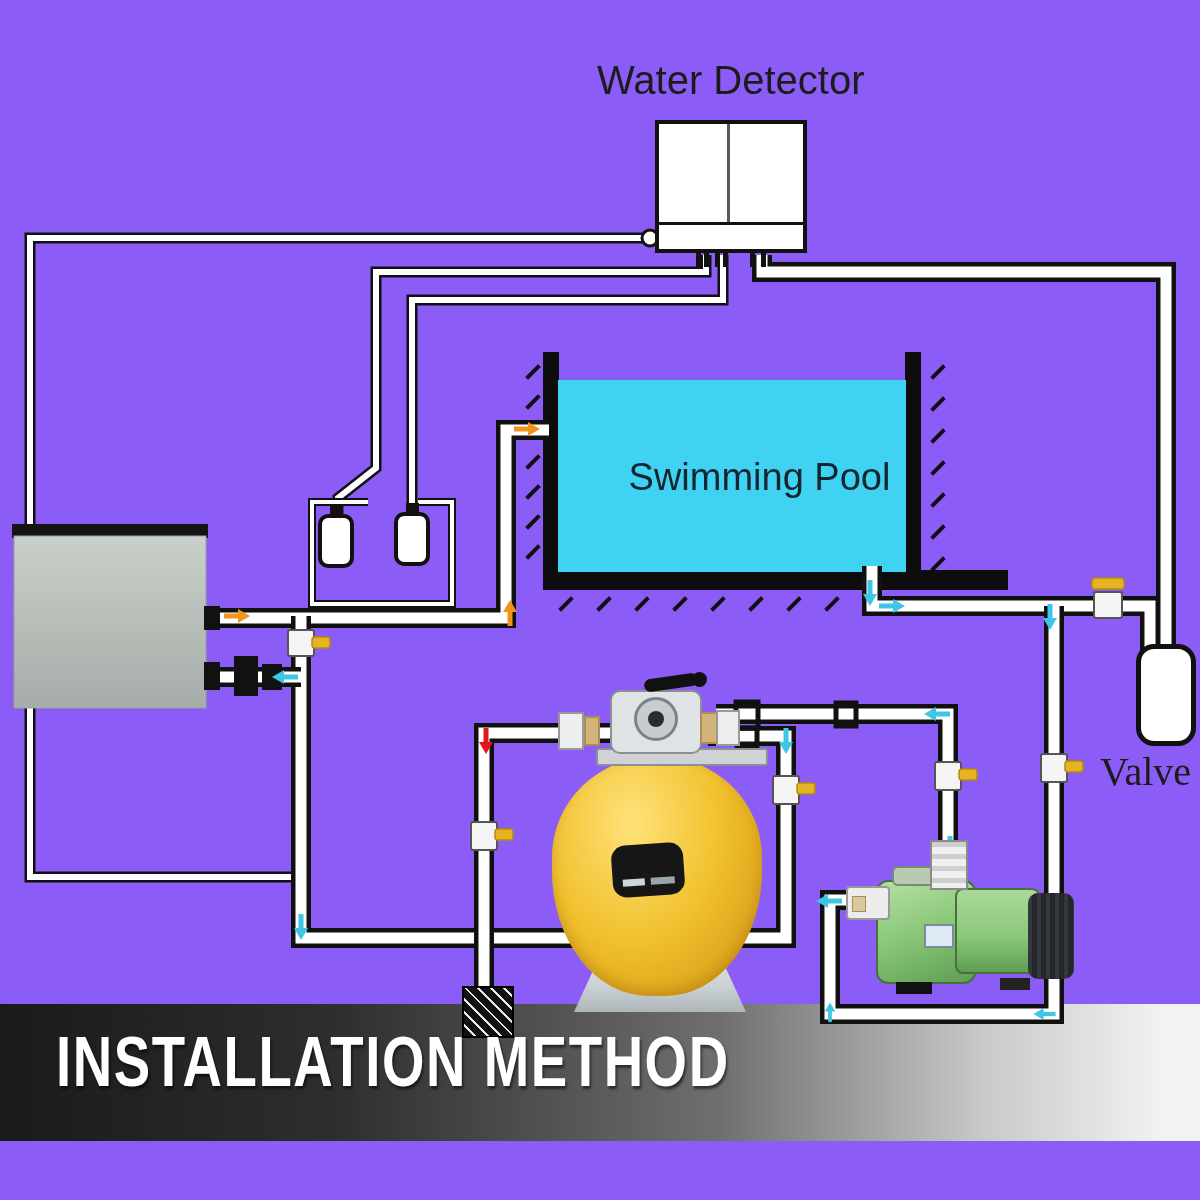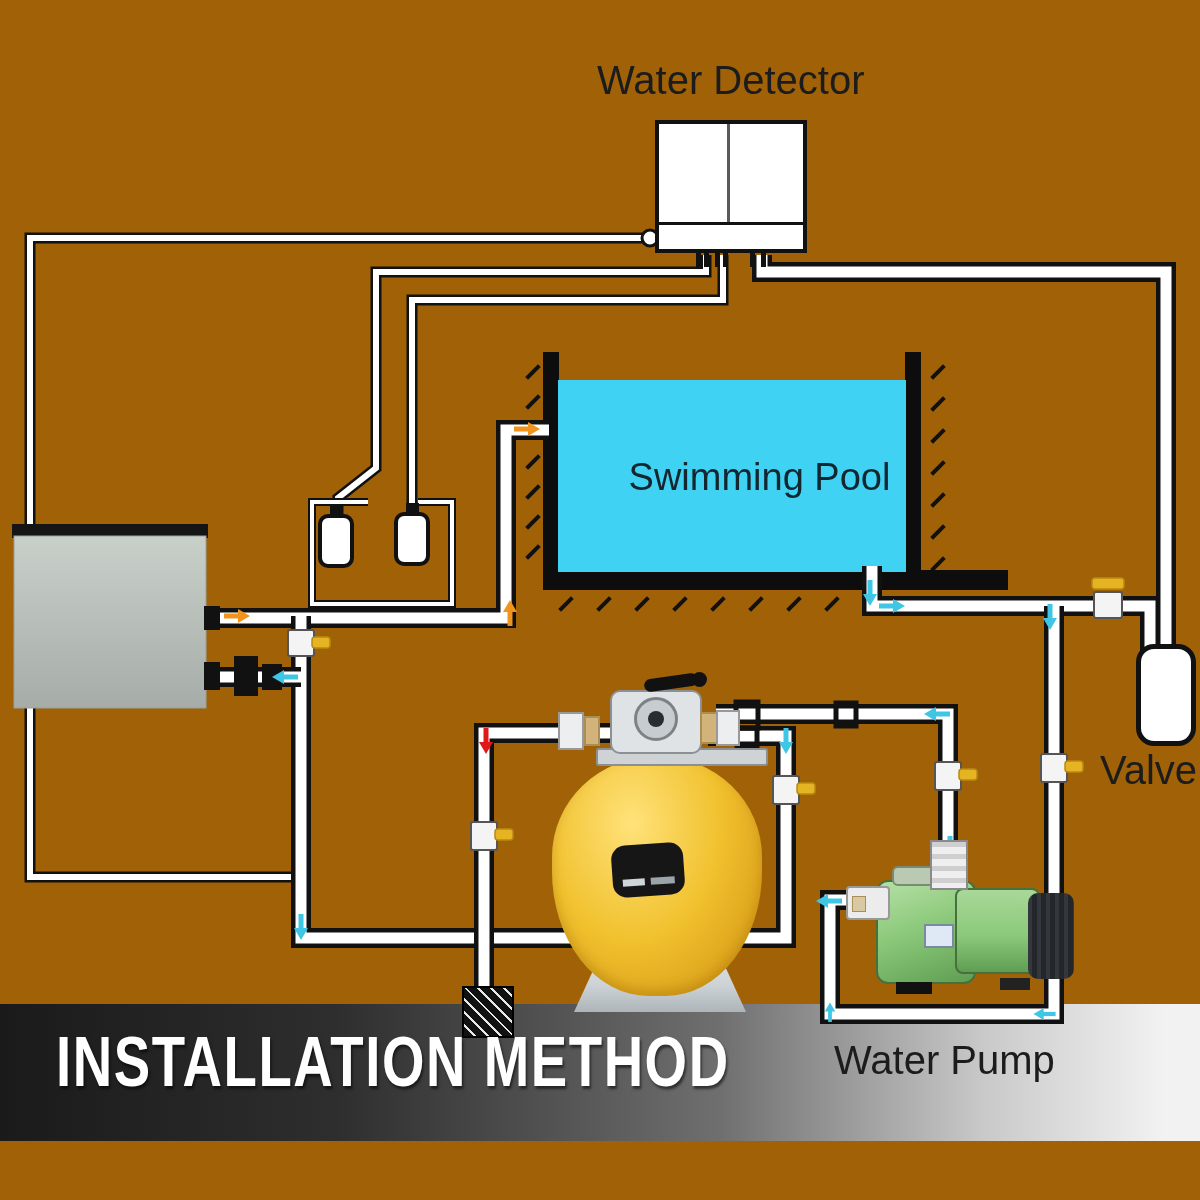--- a/index.html
+++ b/index.html
@@ -1,16 +1,16 @@
 <!DOCTYPE html>
 <html style="--ink: #111111; --pool-water: #3fd2f2; --heater-body: #b9bfba; --filter-yellow: #f1c12e; --filter-yellow-light: #ffe27a; --filter-yellow-dark: #d89c18; --pump-green: #8cc97b; --pump-green-dark: #5f9e52; --motor-black: #23262a; --pedestal-gray: #ccd2d5; --valve-yellow: #e6b422; --arrow-cyan: #3fc6e4; --arrow-orange: #f0941e; --arrow-red: #e01818; --banner-dark: #1a1a1a; --banner-light: #f2f2f2; --label-ink: #1c1c1c;"><head>
 <meta charset="utf-8">
 <style>
   html,body{margin:0;padding:0;background:#fff;}
-  #stage{position:relative;width:1200px;height:1200px;background:#a16207;overflow:hidden;
+  #stage{position:relative;width:1200px;height:1200px;background:#8b5cf6;overflow:hidden;
          font-family:"Liberation Sans",sans-serif;}
   #stage > *{position:absolute;}
 
   
   .banner{left:0;top:1004px;width:1200px;height:137px;
     background:linear-gradient(90deg,var(--banner-dark) 0%,#2e2e2e 28%,#6f6f6f 60%,#c9c9c9 82%,var(--banner-light) 97%);}
   .banner-title{left:56px;top:1022px;font-weight:900;font-size:70px;color:#fff;
     transform:scaleX(.78);transform-origin:left center;letter-spacing:2px;white-space:nowrap;
     text-shadow:2px 3px 3px rgba(0,0,0,.55);}
 
@@ -77,21 +77,21 @@
   .pump-left-coupling{left:846px;top:886px;width:44px;height:34px;background:#ececec;border:2px solid #999;border-radius:4px;box-sizing:border-box;}
   .pump-left-coupling::after{content:"";position:absolute;left:4px;top:8px;width:12px;height:14px;background:#d8c9a3;border:1px solid #a98e55;}
 
   .drain-box{left:462px;top:986px;width:52px;height:52px;background:#111;border:2px solid #000;box-sizing:border-box;
     background-image:repeating-linear-gradient(45deg,#111 0 7px,#e8e8e8 7px 9px);}
 
   .lbl-water-detector{left:597px;top:58px;}
   .lbl-swimming-pool{left:558px;top:456px;width:347px;text-align:center;}
   .lbl-pool-heater{left:56px;top:716px;}
   .lbl-sand-filter{left:567px;top:634px;}
-  .lbl-valve{left:1100px;top:748px;}
+  .lbl-valve{left:1100px;top:748px;font-family:Liberation Serif, serif;}
   .lbl-water-pump{left:834px;top:1038px;}
 </style>
 </head>
 <body>
 
 <div id="stage">
 
   <div class="banner"></div>
 
   <svg class="pipes" width="1200" height="1200" viewBox="0 0 1200 1200">
@@ -288,15 +288,14 @@
   <div class="pump-foot2"></div>
   <div class="pump-label"></div>
   <div class="pump-top-coupling"></div>
   <div class="pump-left-coupling"></div>
 
   <div class="drain-box"></div>
 
   <div class="lbl lbl-water-detector">Water Detector</div>
   <div class="lbl pool-lbl lbl-swimming-pool">Swimming Pool</div>
   <div class="lbl lbl-valve">Valve</div>
-  <div class="lbl lbl-water-pump">Water Pump</div>
   <div class="banner-title">INSTALLATION METHOD</div>
 </div>
 
 </body></html>

